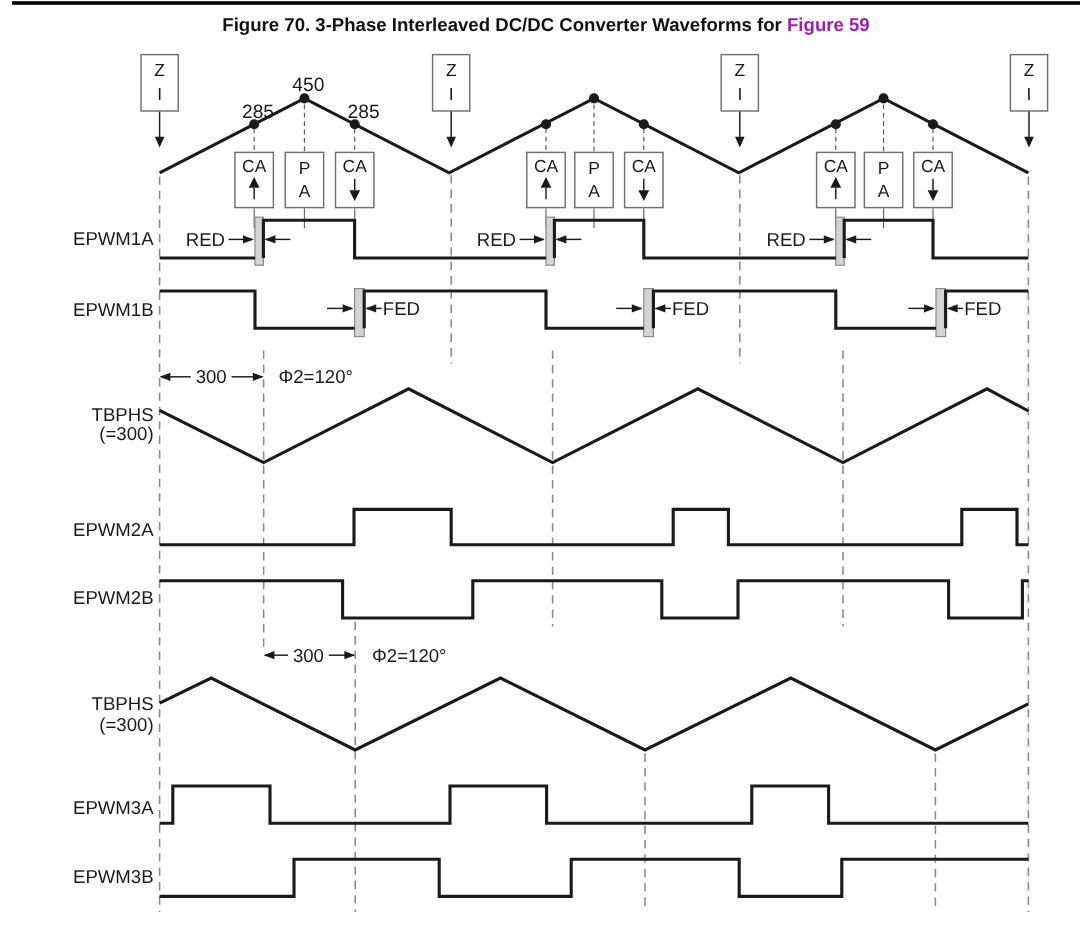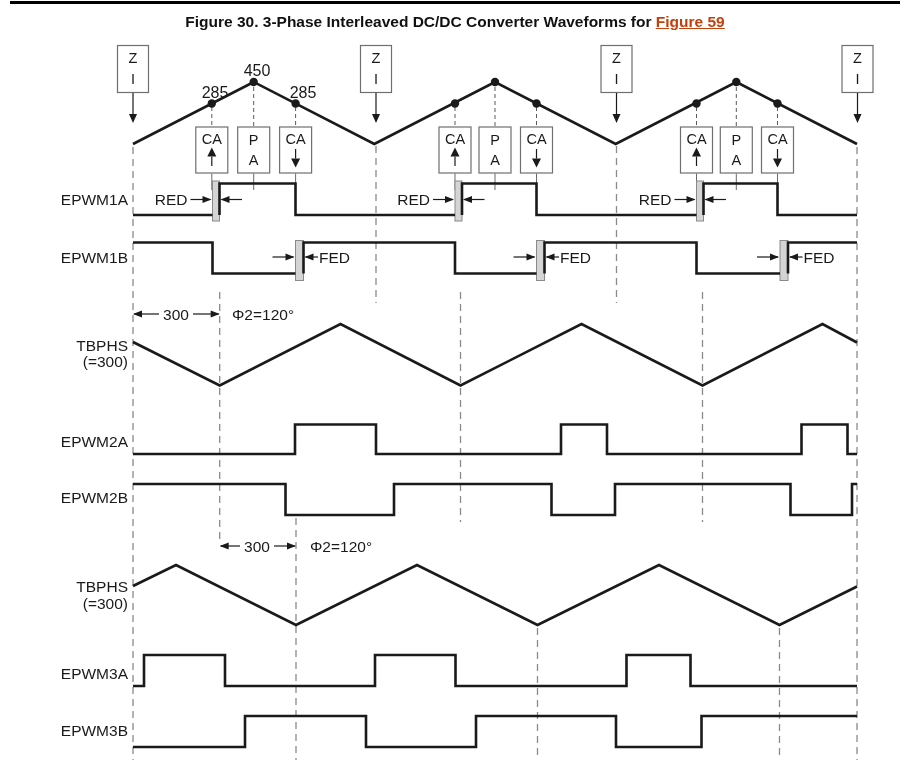--- a/index.html
+++ b/index.html
@@ -22,21 +22,21 @@
   .rowlab{font-size:15.5px;}
   .boxtxt{font-size:14.5px;}
   .numtxt{font-size:16px;}
   .anntxt{font-size:15.5px;}
 </style>
 </head>
 <body>
 
 <div id="stage">
   <div id="toprule"></div>
-  <div id="title"><span>Figure 30. 3-Phase Interleaved DC/DC Converter Waveforms for </span><a id="figlink" style="color: #c2410c; text-decoration: underline;">Figure 59</a></div>
+  <div id="title"><span>Figure 70. 3-Phase Interleaved DC/DC Converter Waveforms for </span><a id="figlink" style="color: #a21caf;">Figure 59</a></div>
   <svg id="diagram" width="910" height="783" viewBox="0 0 910 783">
       <line x1="133" y1="147" x2="133" y2="760" class="dash"></line>
       <line x1="219.7" y1="292" x2="219.7" y2="543" class="dash"></line>
       <line x1="296" y1="518" x2="296" y2="760" class="dash"></line>
       <line x1="376" y1="146" x2="376" y2="303" class="dash"></line>
       <line x1="460.5" y1="292" x2="460.5" y2="522" class="dash"></line>
       <line x1="537.5" y1="628" x2="537.5" y2="760" class="dash"></line>
       <line x1="616.5" y1="146" x2="616.5" y2="303" class="dash"></line>
       <line x1="702.5" y1="292" x2="702.5" y2="522" class="dash"></line>
       <line x1="779.5" y1="628" x2="779.5" y2="760" class="dash"></line>

